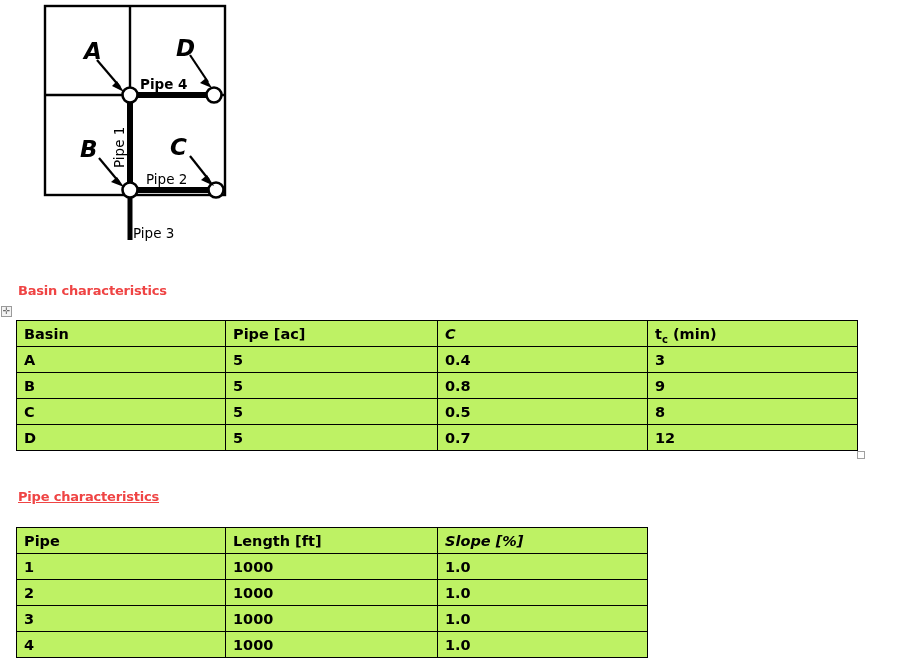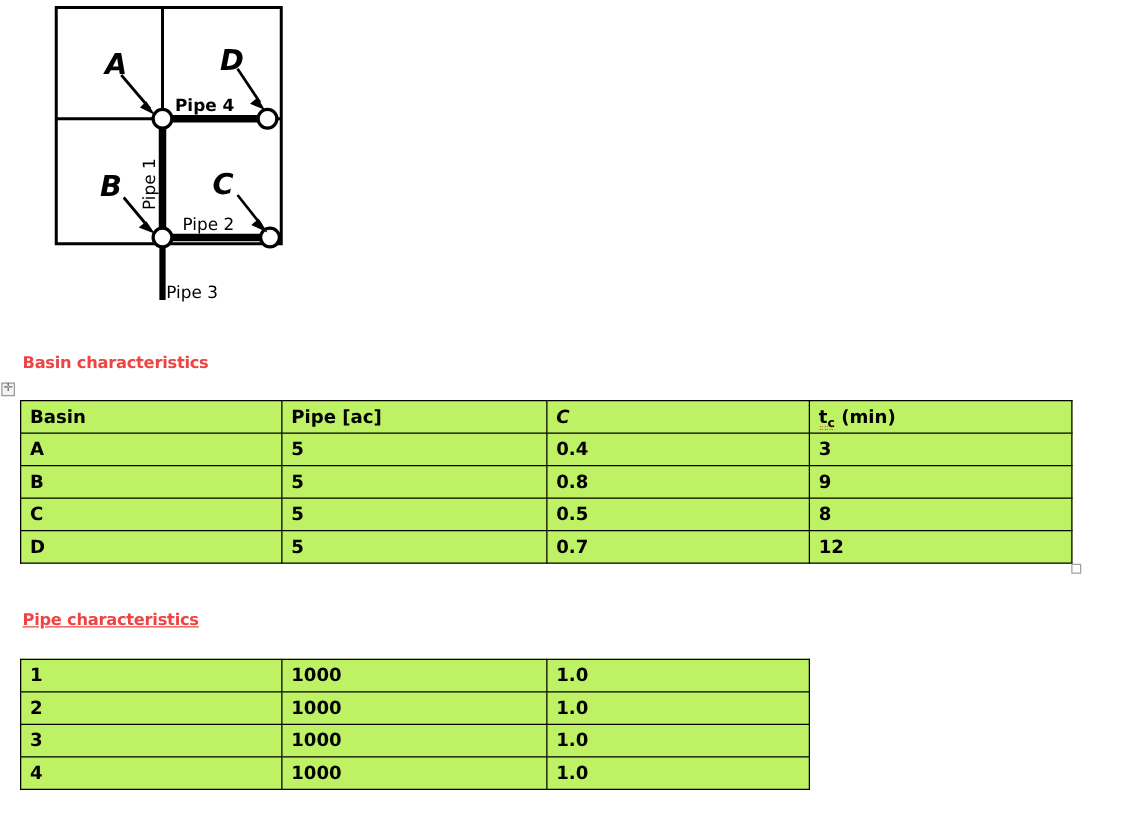--- a/index.html
+++ b/index.html
@@ -248,20 +248,25 @@
 <div class="section-heading" id="pipe-heading">Pipe characteristics</div>
 
 <table class="doc-table" id="pipe-table">
   <colgroup>
     <col class="col-a">
       <col class="col-b">
       <col class="col-c">
   </colgroup>
   <tbody>
     <tr>
+      <td>Pipe</td>
+      <td><span>Length [</span><span class="squiggle-wrap">ft</span><span>]</span></td>
+      <td class="hdr-italic">Slope [%]</td>
+    </tr>
+    <tr>
       <td>1</td>
       <td>1000</td>
       <td>1.0</td>
     </tr>
     <tr>
       <td>2</td>
       <td>1000</td>
       <td>1.0</td>
     </tr>
     <tr>

